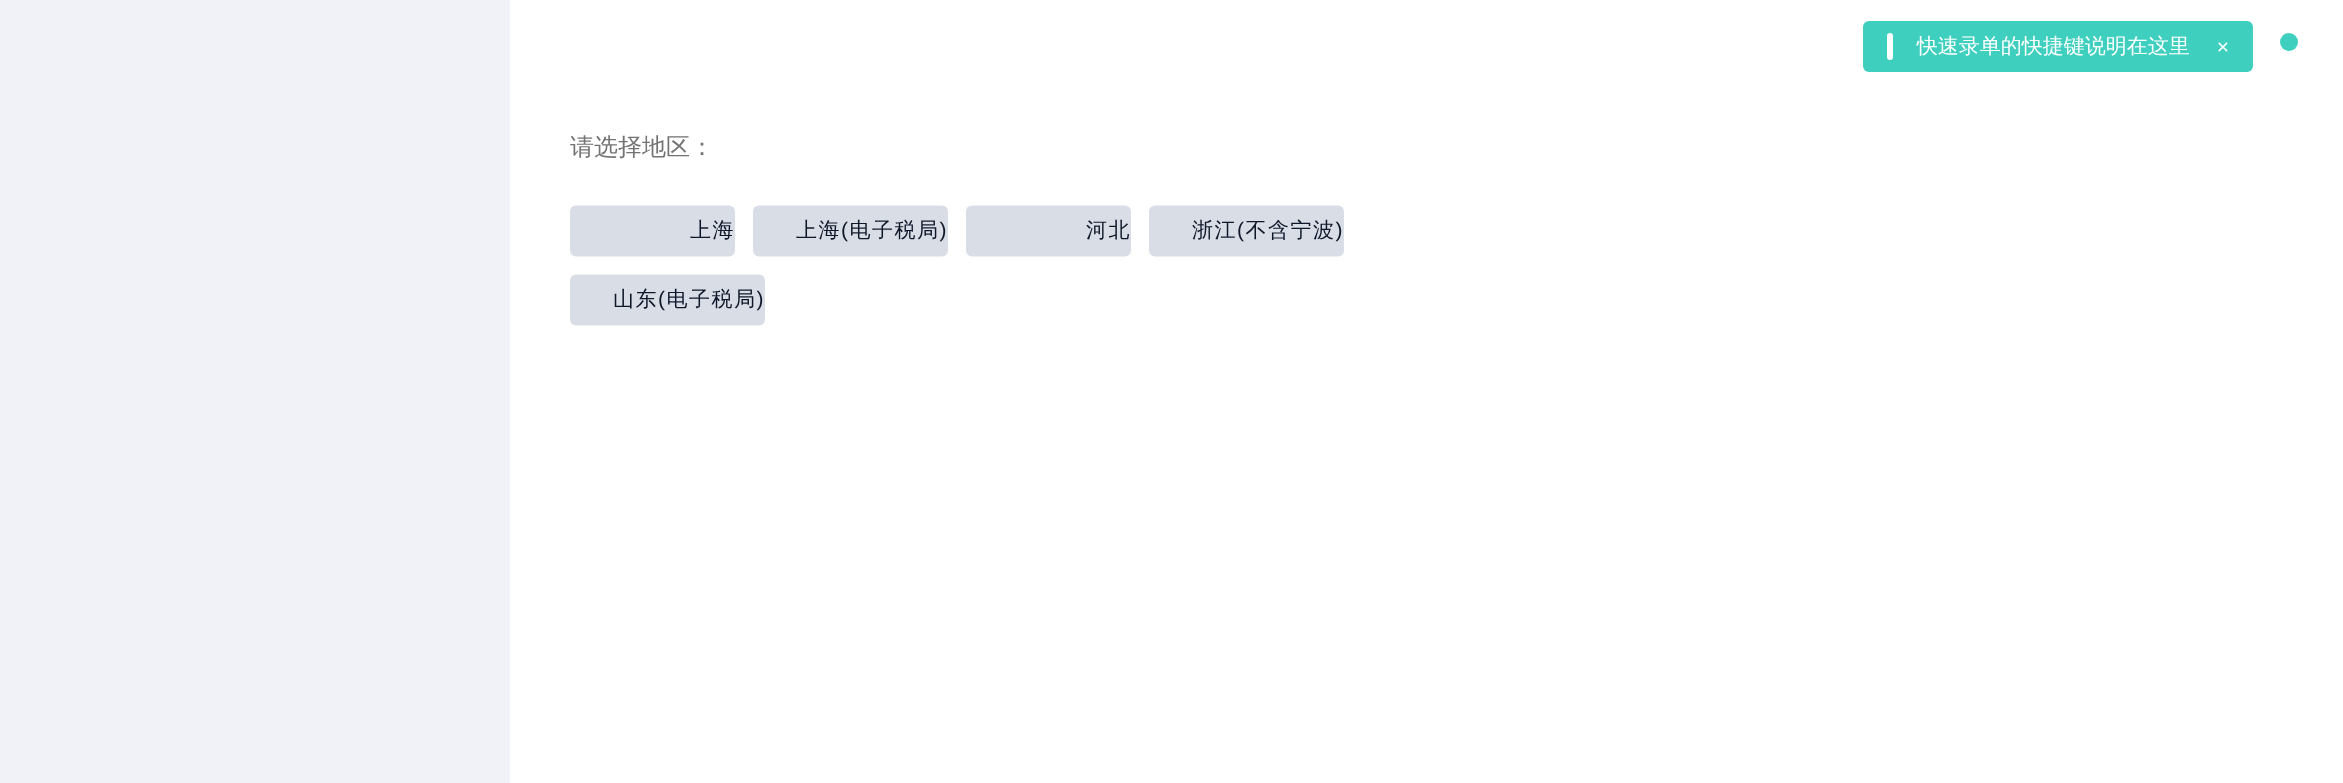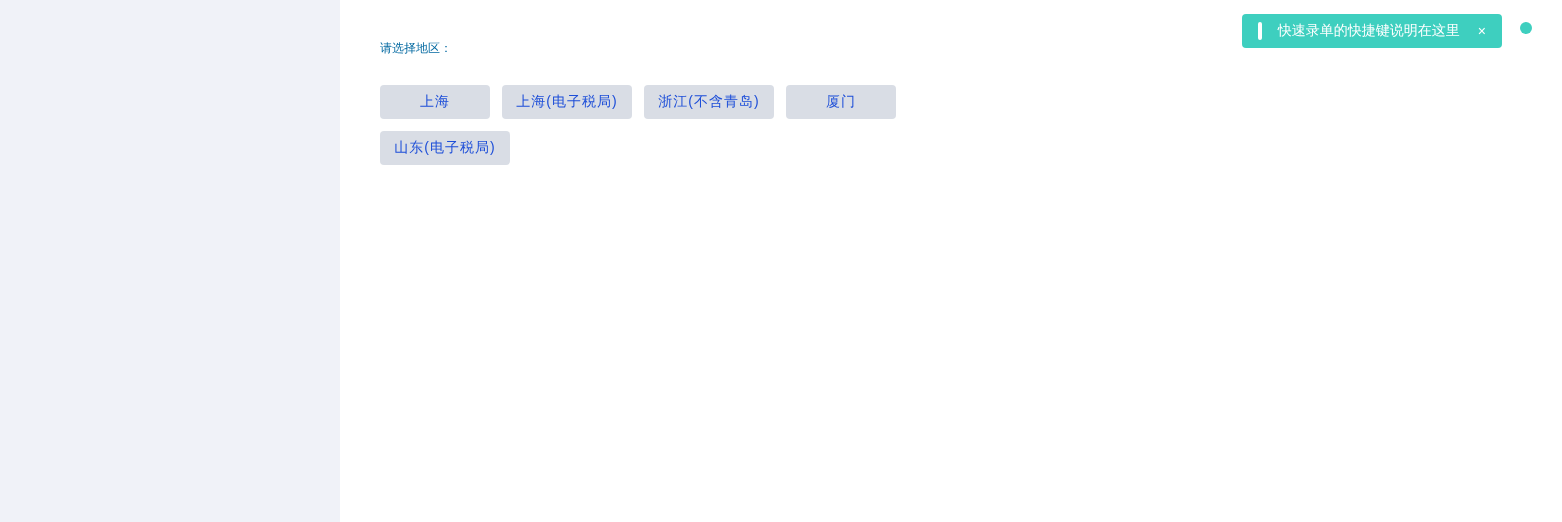--- a/index.html
+++ b/index.html
@@ -30,43 +30,44 @@
     }
 
     .main-content {
       flex: 1;
       background: #ffffff;
       padding: 40px 40px;
       position: relative;
     }
 
     .page-title {
-      font-size: 12px;
-      color: #0369a1;
+      font-size: 16px;
+      color: #737373;
       font-weight: normal;
       margin-bottom: 28px;
+      margin-top: 48px;
     }
 
     .region-buttons-row {
       display: flex;
       flex-wrap: wrap;
       gap: 12px;
       margin-bottom: 12px;
     }
 
     .region-btn {
       background: #d9dde5;
       border: none;
       border-radius: 4px;
-      color: #1d4ed8;
+      color: #0f172a;
       font-size: 14px;
       padding: 8px 0;
       min-width: 110px;
       cursor: pointer;
-      text-align: center;
+      text-align: right;
       letter-spacing: 1px;
     }
 
     .region-btn.wide {
       min-width: 130px;
     }
 
     
     .tooltip-banner {
       position: absolute;
@@ -114,22 +115,22 @@
 
 <div class="layout">
   <div class="sidebar"></div>
   <div class="main-content">
 
     <div class="page-title">请选择地区：</div>
 
     <div class="region-buttons-row">
     <button class="region-btn">上海</button>
         <button class="region-btn wide">上海(电子税局)</button>
-        <button class="region-btn wide">浙江(不含青岛)</button>
-        <button class="region-btn">厦门</button>
+        <button class="region-btn">河北</button>
+        <button class="region-btn wide">浙江(不含宁波)</button>
       </div>
 
     <div class="region-buttons-row">
     <button class="region-btn wide">山东(电子税局)</button>
       </div>
 
     <div class="tooltip-banner">
       <span class="bar"></span>
       <span>快速录单的快捷键说明在这里</span>
       <span class="close-icon">×</span>

